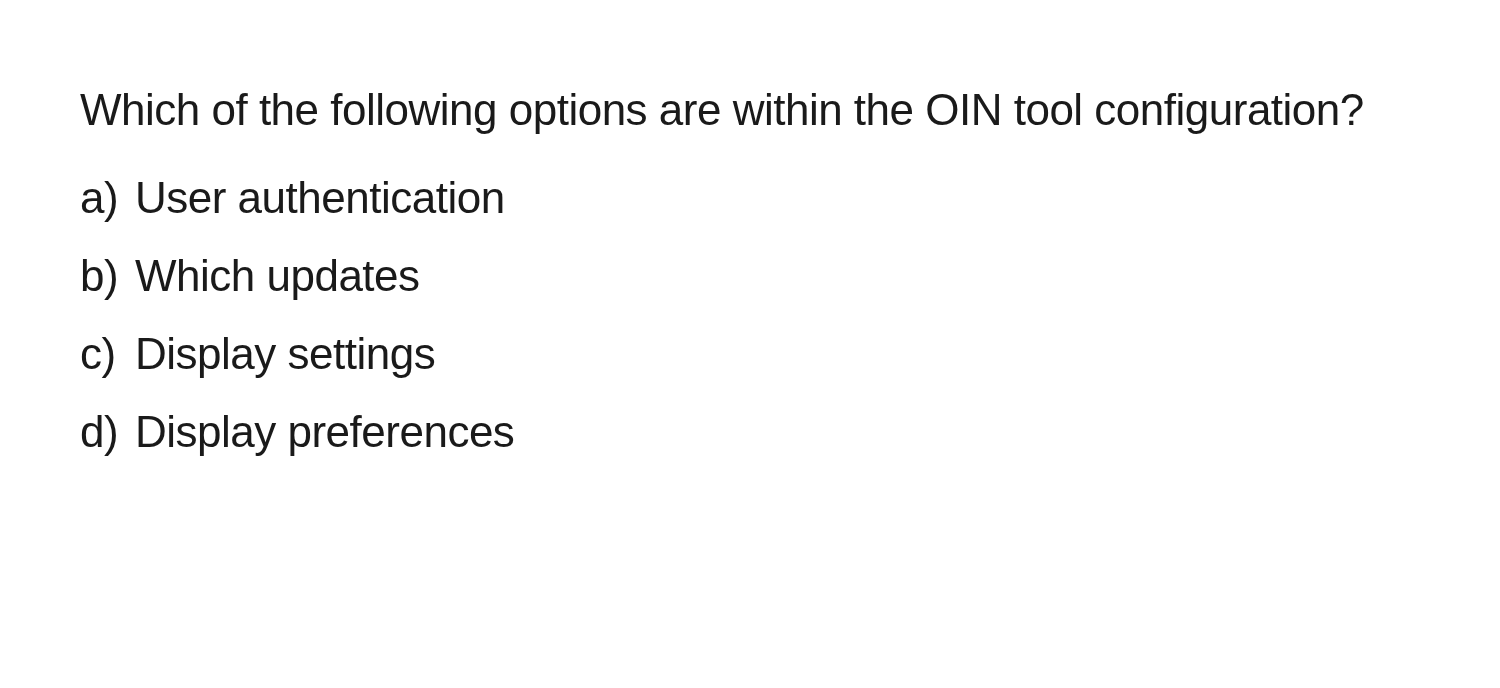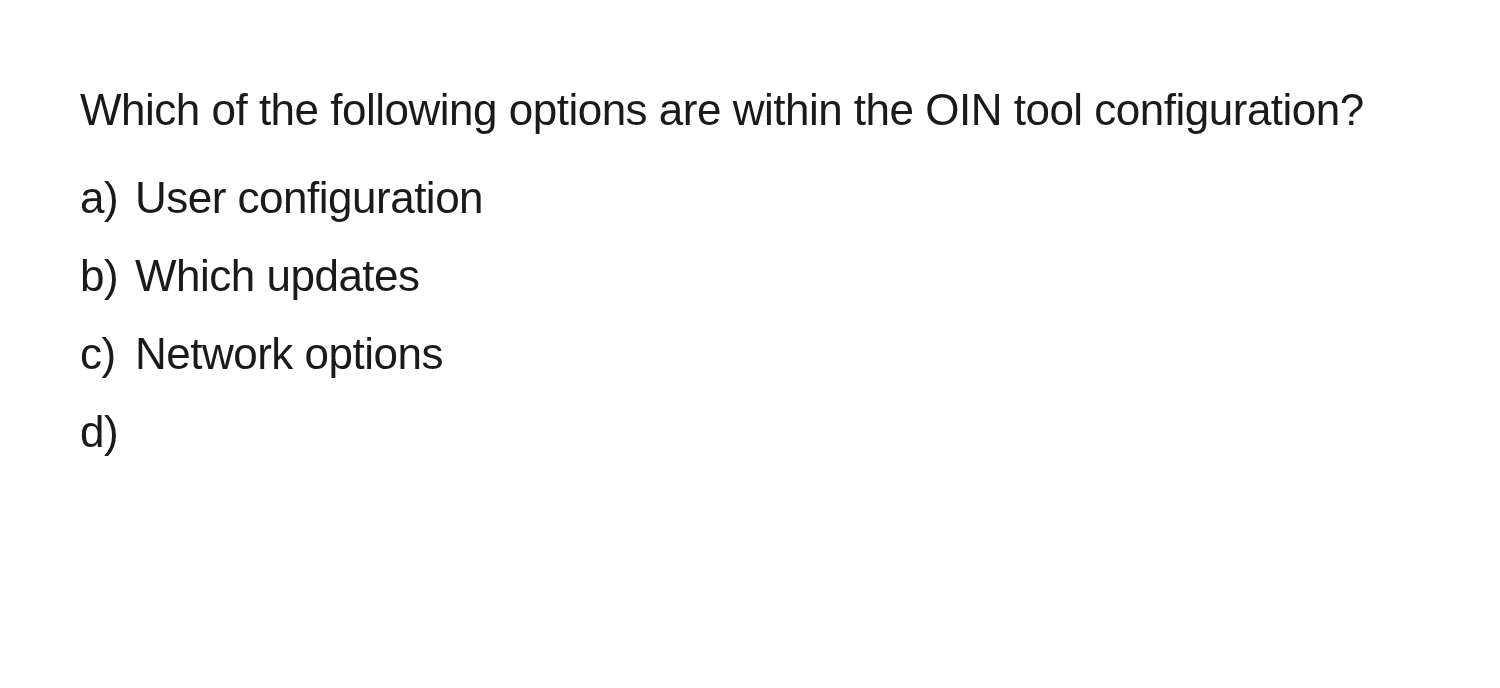--- a/index.html
+++ b/index.html
@@ -39,26 +39,27 @@
     }
   </style>
 </head>
 <body>
 
 <div class="question">Which of the following options are within the OIN tool configuration?</div>
 
 <div class="options">
   <div class="option">
     <span class="option-letter">a)</span>
-    <span>User configuration</span>
+    <span>User authentication</span>
   </div>
   <div class="option">
     <span class="option-letter">b)</span>
     <span>Which updates</span>
   </div>
   <div class="option">
     <span class="option-letter">c)</span>
-    <span>Network options</span>
+    <span>Display settings</span>
   </div>
   <div class="option">
     <span class="option-letter">d)</span>
+    <span>Display preferences</span>
   </div>
 </div>
 
 </body></html>

